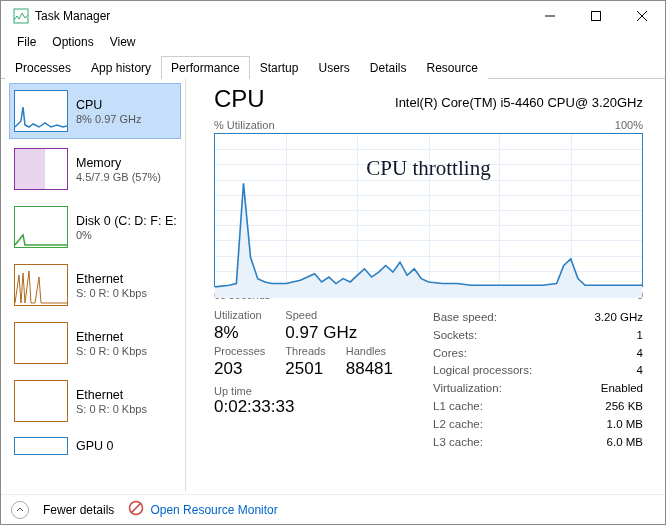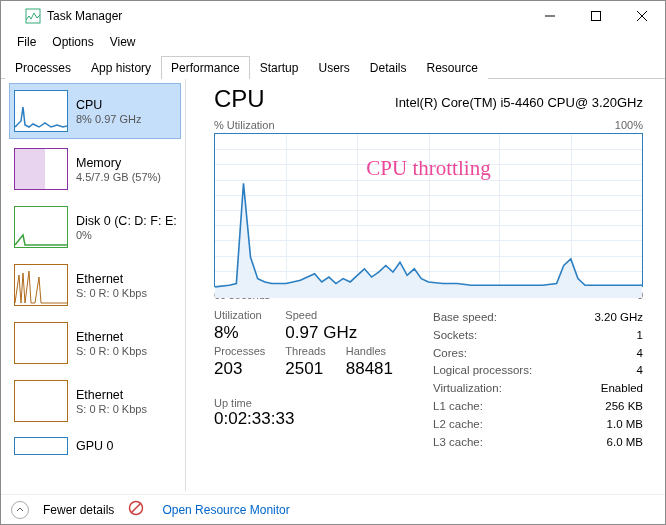--- a/index.html
+++ b/index.html
@@ -1,19 +1,19 @@
 <!DOCTYPE html>
 <html><head>
 <meta charset="utf-8">
 <style>
   * { box-sizing: border-box; margin: 0; padding: 0; font-family: "Segoe UI", Tahoma, sans-serif; }
   body { width: 666px; height: 525px; border: 1px solid #8a8a8a; background: #fff; font-size: 12px; color: #000; position: relative; overflow: hidden; }
 
   
-  .titlebar { display: flex; align-items: center; height: 30px; padding-left: 24px; }
+  .titlebar { display: flex; align-items: center; height: 30px; padding-left: 12px; }
   .titlebar .app-icon { width: 16px; height: 16px; margin-right:6px; }
   .titlebar .title { font-size: 12px; flex: 0 0 auto; }
   .winbtns { margin-left: auto; display: flex; }
   .winbtn { width: 46px; height: 30px; display:flex; align-items:center; justify-content:center; }
   .winbtn svg { stroke:#000; stroke-width:1; fill:none; }
 
   
   .menubar { display:flex; gap:0; padding:2px 4px 4px 8px; font-size:12px; }
   .menubar .menuitem { padding: 2px 8px; }
 
@@ -41,39 +41,39 @@
   .main-header { display:flex; align-items:baseline; justify-content:space-between; margin-bottom:6px;}
   .main-header h1 { font-size:24px; font-weight:400; }
   .cpu-name { font-size:13px; }
 
   .chart-labels-top { display:flex; justify-content:space-between; font-size:11px; color:#666; margin-bottom:2px;}
   .chart-box { height:154px; border:1px solid #2a7ec2; position:relative; }
   .chart-box .grid { position:absolute; inset:0; }
   .chart-box .grid .hline { position:absolute; left:0; right:0; border-top:1px solid #e6eef7; }
   .chart-box .grid .vline { position:absolute; top:0; bottom:0; border-left:1px solid #e6eef7; }
   .chart-box svg.plot { position:absolute; inset:0; }
-  .throttle-text { position:absolute; top:22px; left:0; right:0; text-align:center; font-family:"Comic Sans MS",cursive; font-size:21px; color:#ec4899; }
+  .throttle-text { position:absolute; top:22px; left:0; right:0; text-align:center; font-family:"Comic Sans MS",cursive; font-size:21px; color:#0f172a; }
   .chart-labels-bottom { display:flex; justify-content:space-between; font-size:11px; color:#666; margin-top:2px; margin-bottom:8px;}
 
   
   .stats { display:flex; gap:40px; }
   .stat-col-left { display:grid; grid-template-columns:auto auto auto; column-gap:20px; row-gap:2px;}
   .stat-label { font-size:11px; color:#666; }
   .stat-value { font-size:17px; }
-  .uptime-block { margin-top:18px; }
+  .uptime-block { margin-top:6px; }
   .uptime-block .stat-value { font-size:17px; }
 
   .stat-col-right { margin-left:auto; font-size:11.5px; width:210px;}
   .stat-col-right .row { display:flex; justify-content:space-between; line-height:1.55;}
   .stat-col-right .lbl { color:#555; }
 
   
   .footer { position:absolute; bottom:0; left:0; right:0; height:30px; display:flex; align-items:center; padding-left:10px; gap:14px; border-top:1px solid #eee;}
   .footer .fewer { display:flex; align-items:center; gap:14px; font-size:12px; }
-  .footer .orm { display:flex; align-items:center; gap:18px; font-size:12px; color:#0066cc; }
+  .footer .orm { display:flex; align-items:center; gap:6px; font-size:12px; color:#0066cc; }
   .circle-btn { width:18px; height:18px; border:1px solid #aaa; border-radius:50%; display:flex; align-items:center; justify-content:center;}
 </style>
 </head>
 <body>
 
 <div class="titlebar">
   <span class="app-icon">
     <svg viewBox="0 0 16 16">
         <rect x="1" y="1" width="14" height="14" fill="#fff" stroke="#3a7" stroke-width="1"></rect>
         <polyline points="1,12 4,8 6,11 9,5 12,10 15,7" fill="none" stroke="#3a7" stroke-width="1"></polyline>

